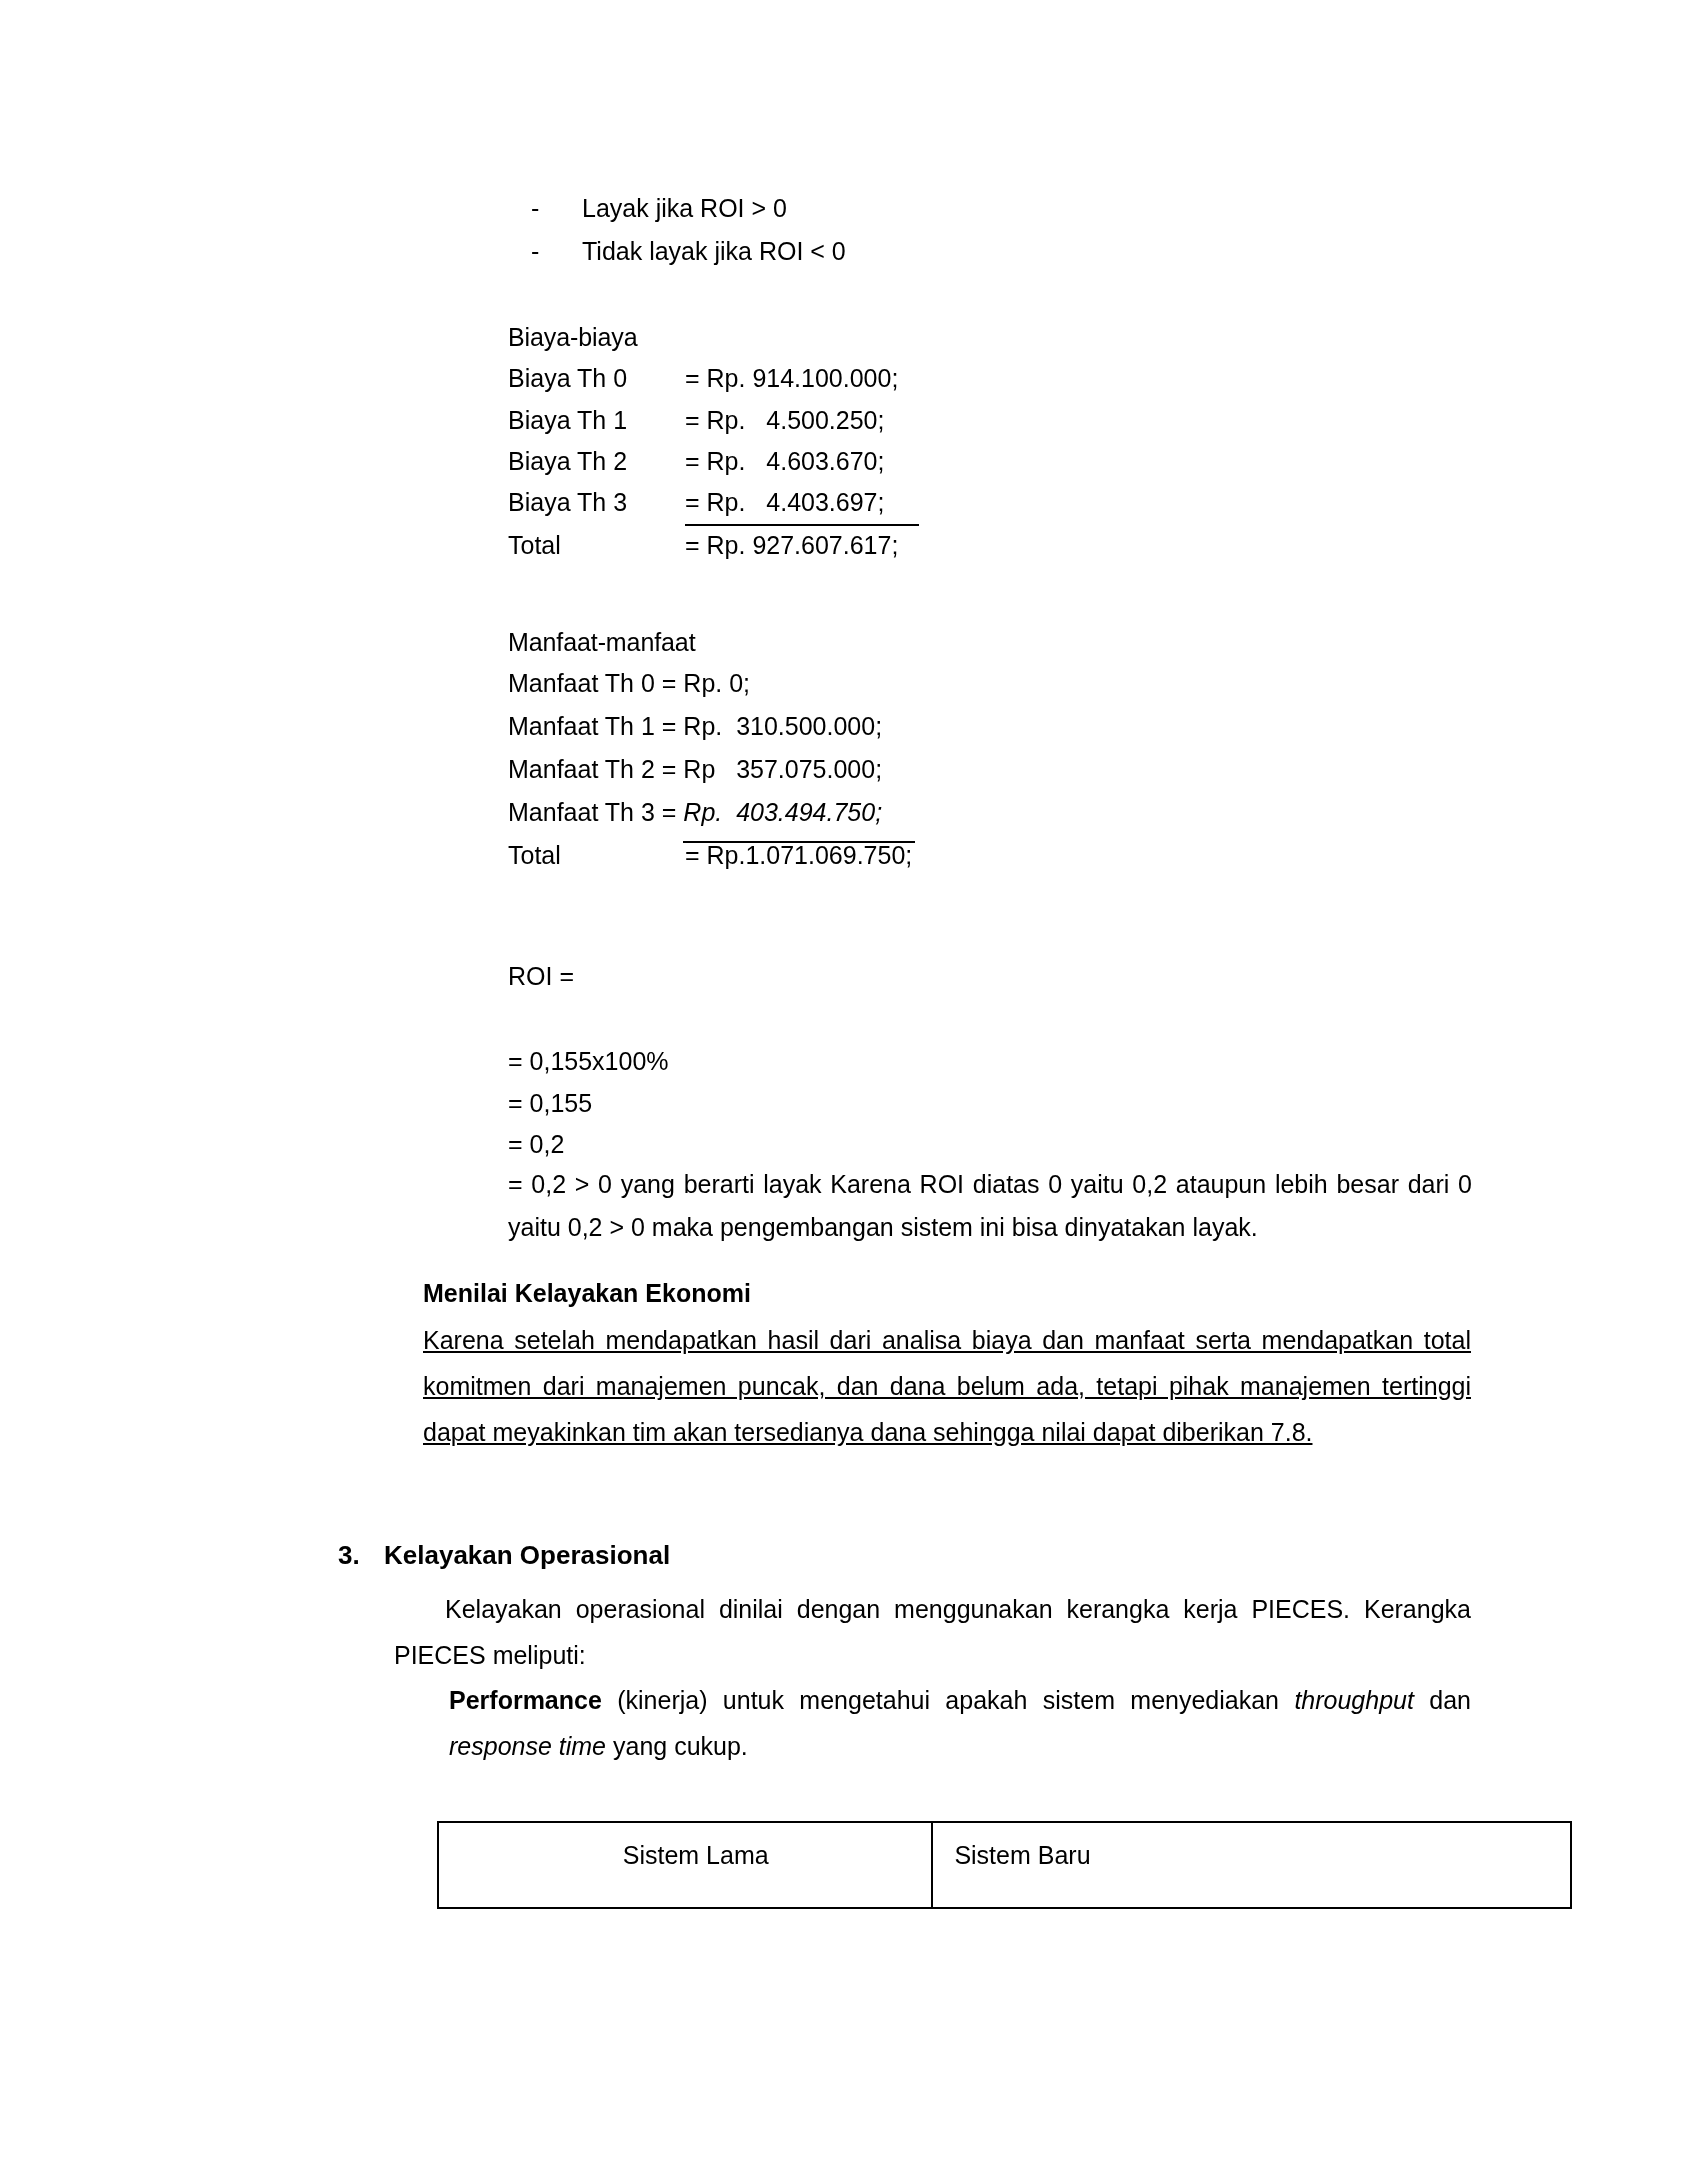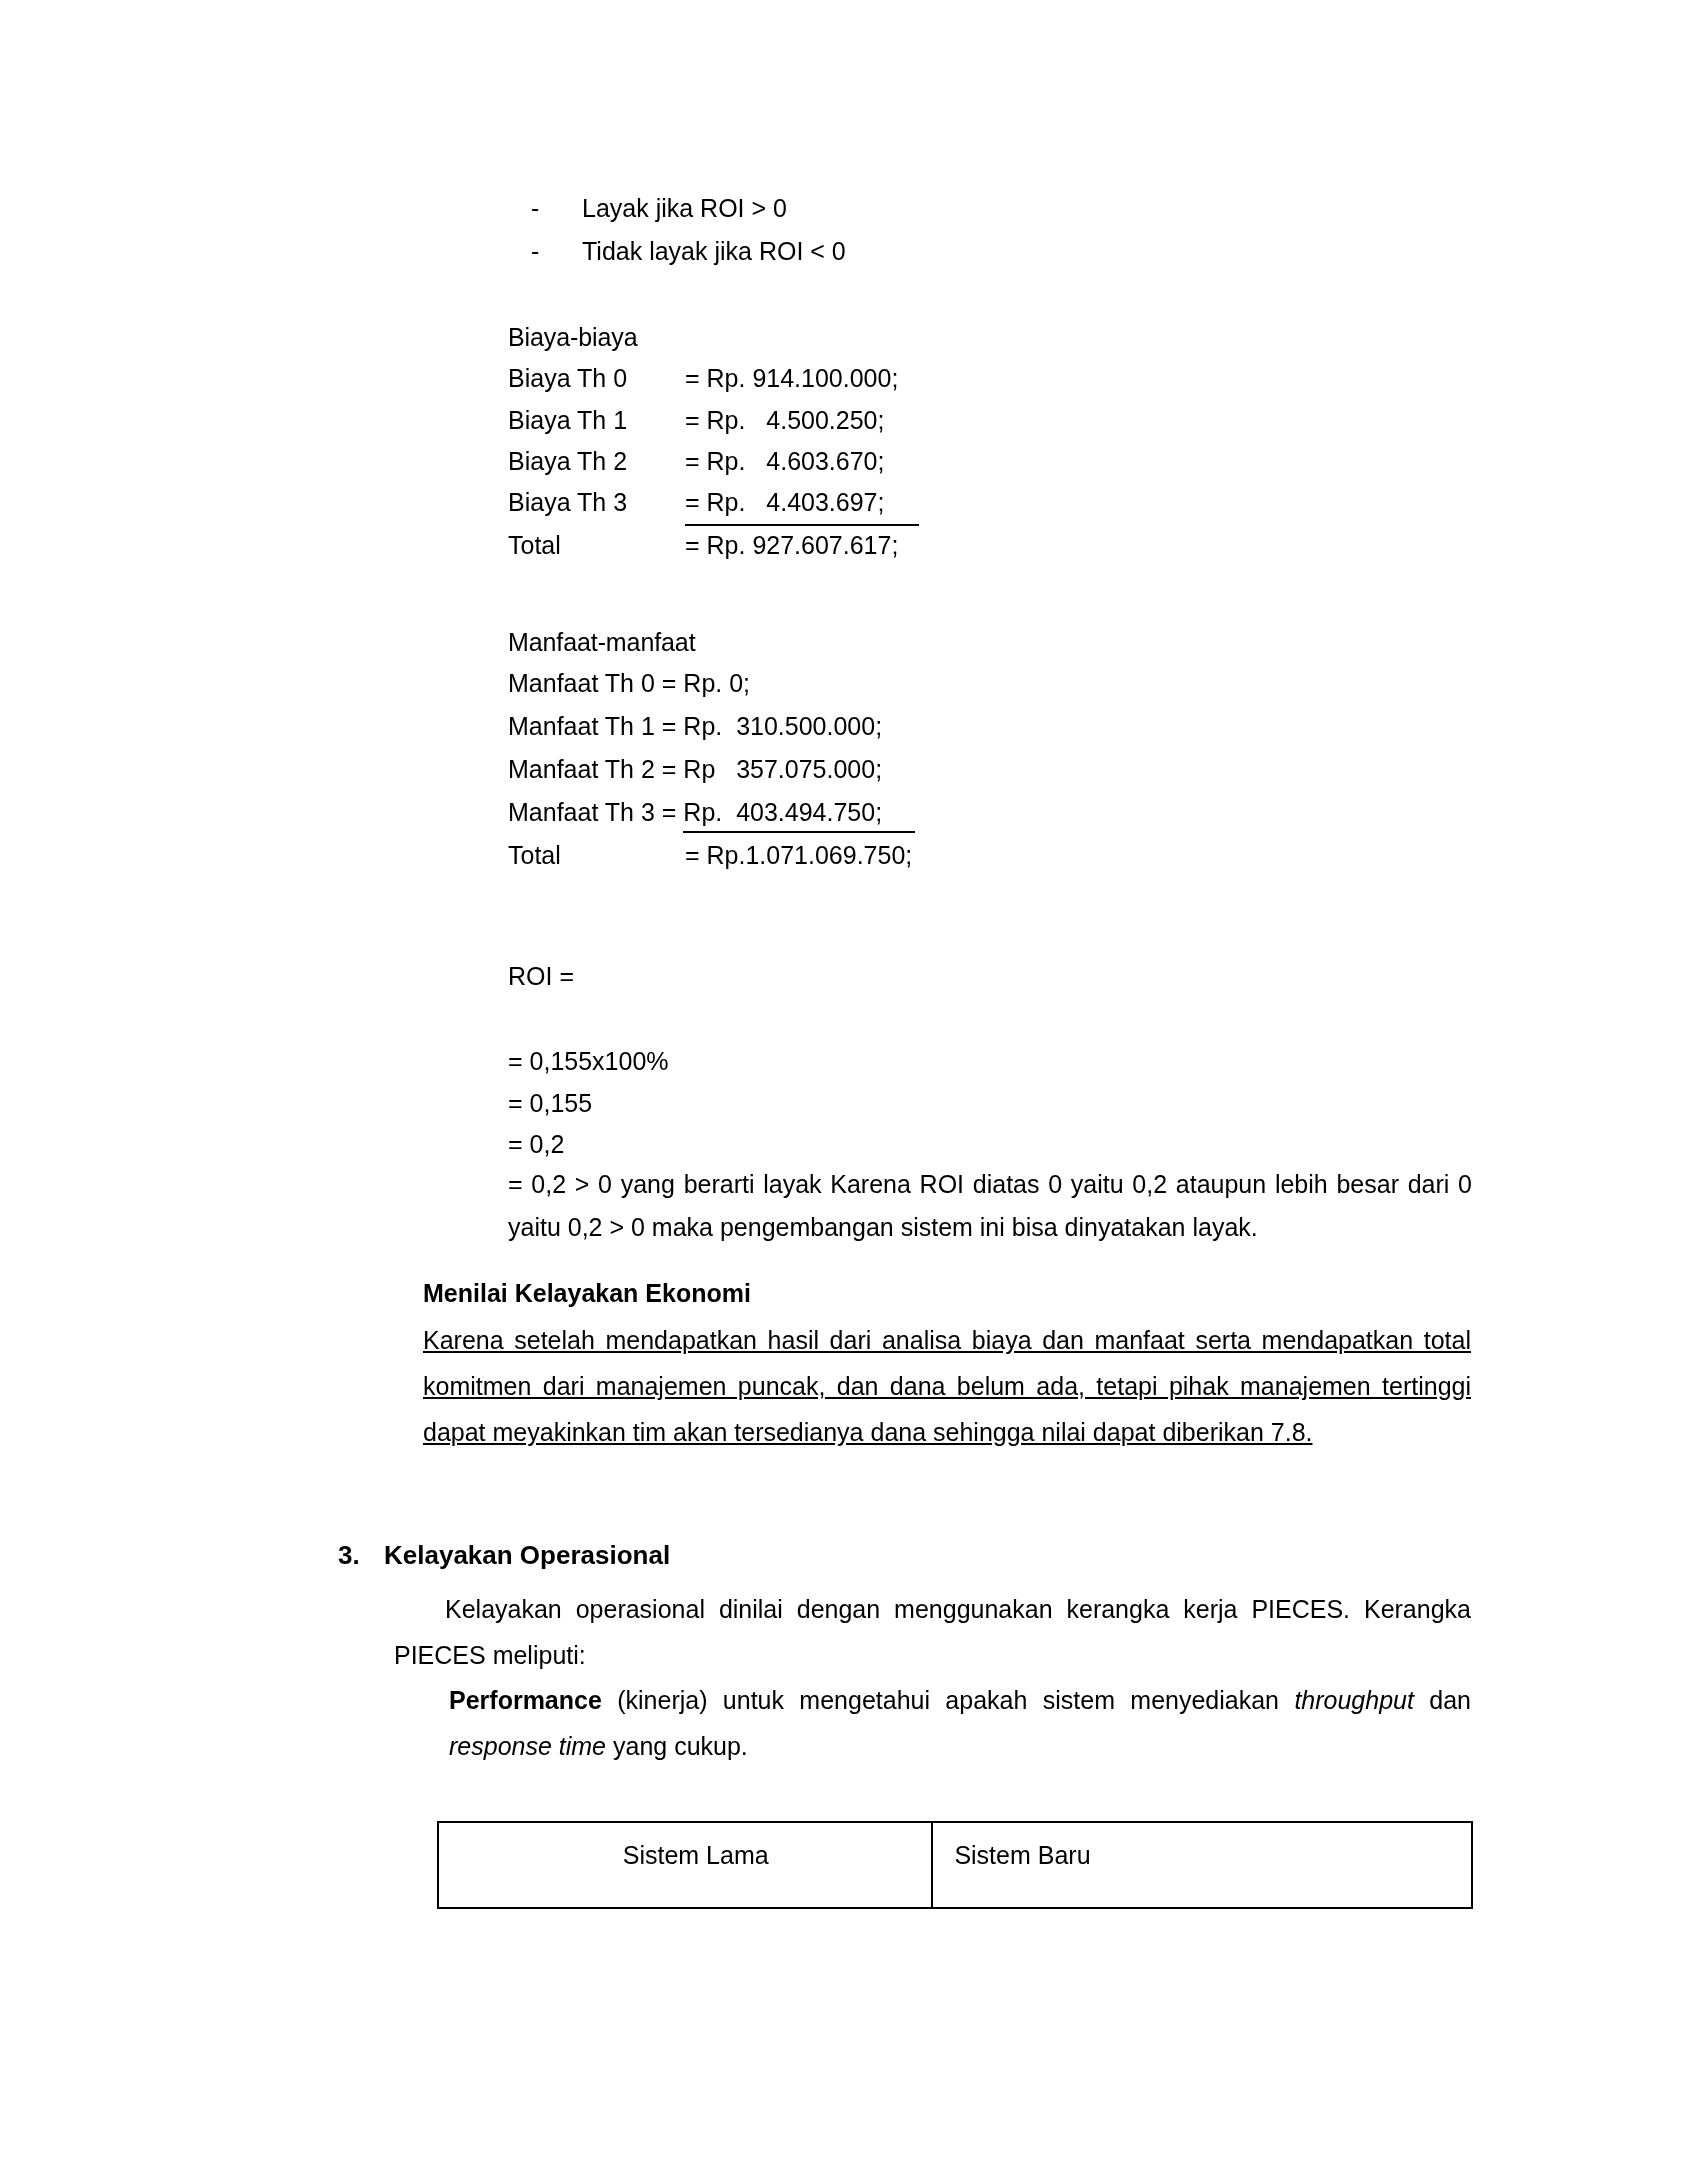--- a/index.html
+++ b/index.html
@@ -68,21 +68,22 @@
   
   .mf-row {
     position: absolute;
     font-size: 25px;
     line-height: 41px;
     white-space: pre;
   }
   .mf-row .uline {
     border-bottom: 2.1px solid #000;
     padding-right: 33px;
-    padding-bottom: 5px;
+    padding-bottom: 15px;
+    font-style: italic;
   }
 
   
   .roi-line {
     position: absolute;
     font-size: 25px;
     line-height: 41px;
     white-space: pre;
   }
 
@@ -205,19 +206,19 @@
   </div>
 
   <div class="para" style="left:394px; top:1586px; width:1077px; text-indent:51px;">Kelayakan operasional dinilai dengan menggunakan kerangka kerja PIECES. Kerangka PIECES meliputi:</div>
 
   <div class="para" style="left:449px; top:1677px; width:1022px;"><span class="bold">Performance</span><span> (kinerja) untuk mengetahui apakah sistem menyediakan </span><span class="ital">throughput</span><span> dan </span><span class="ital">response time</span><span> yang cukup.</span></div>
 
   <table class="tbl" style="left:437px; top:1821px; width:1034px;">
     <tbody>
         <tr>
       <td style="width:494px;text-align:center;">Sistem Lama</td>
-      <td style="width:540px;">Sistem Baru</td>
+      <td style="width:639px;">Sistem Baru</td>
     </tr>
   </tbody>
     </table>
 
 </div>
 
 
 </body></html>

